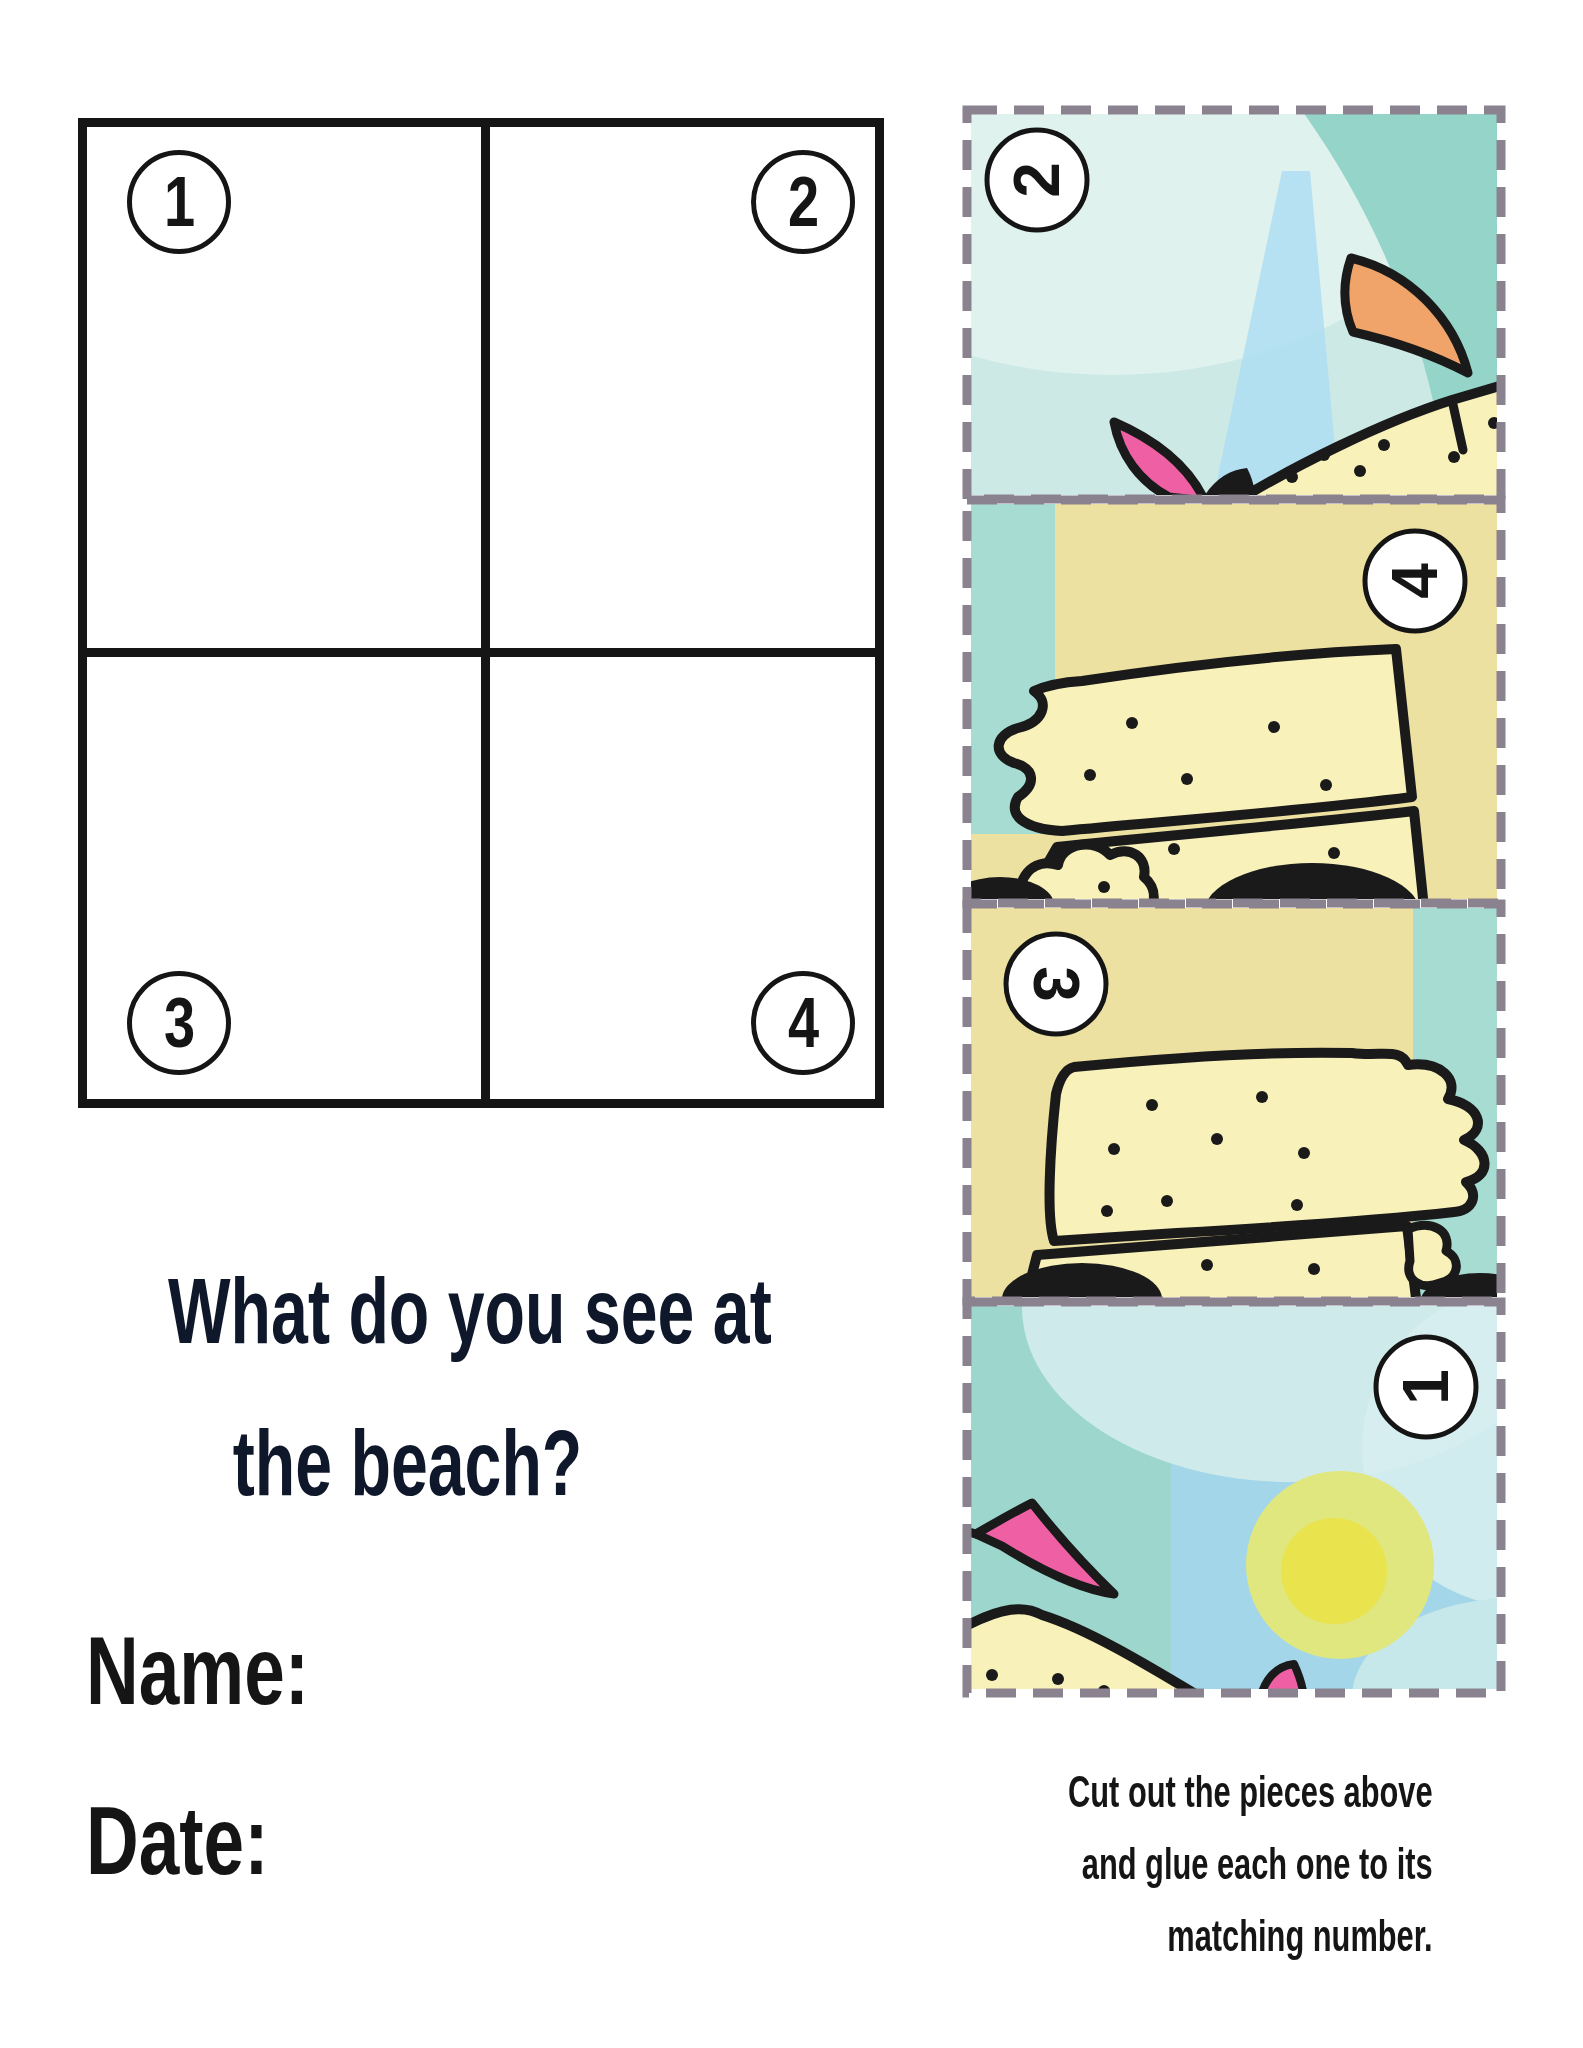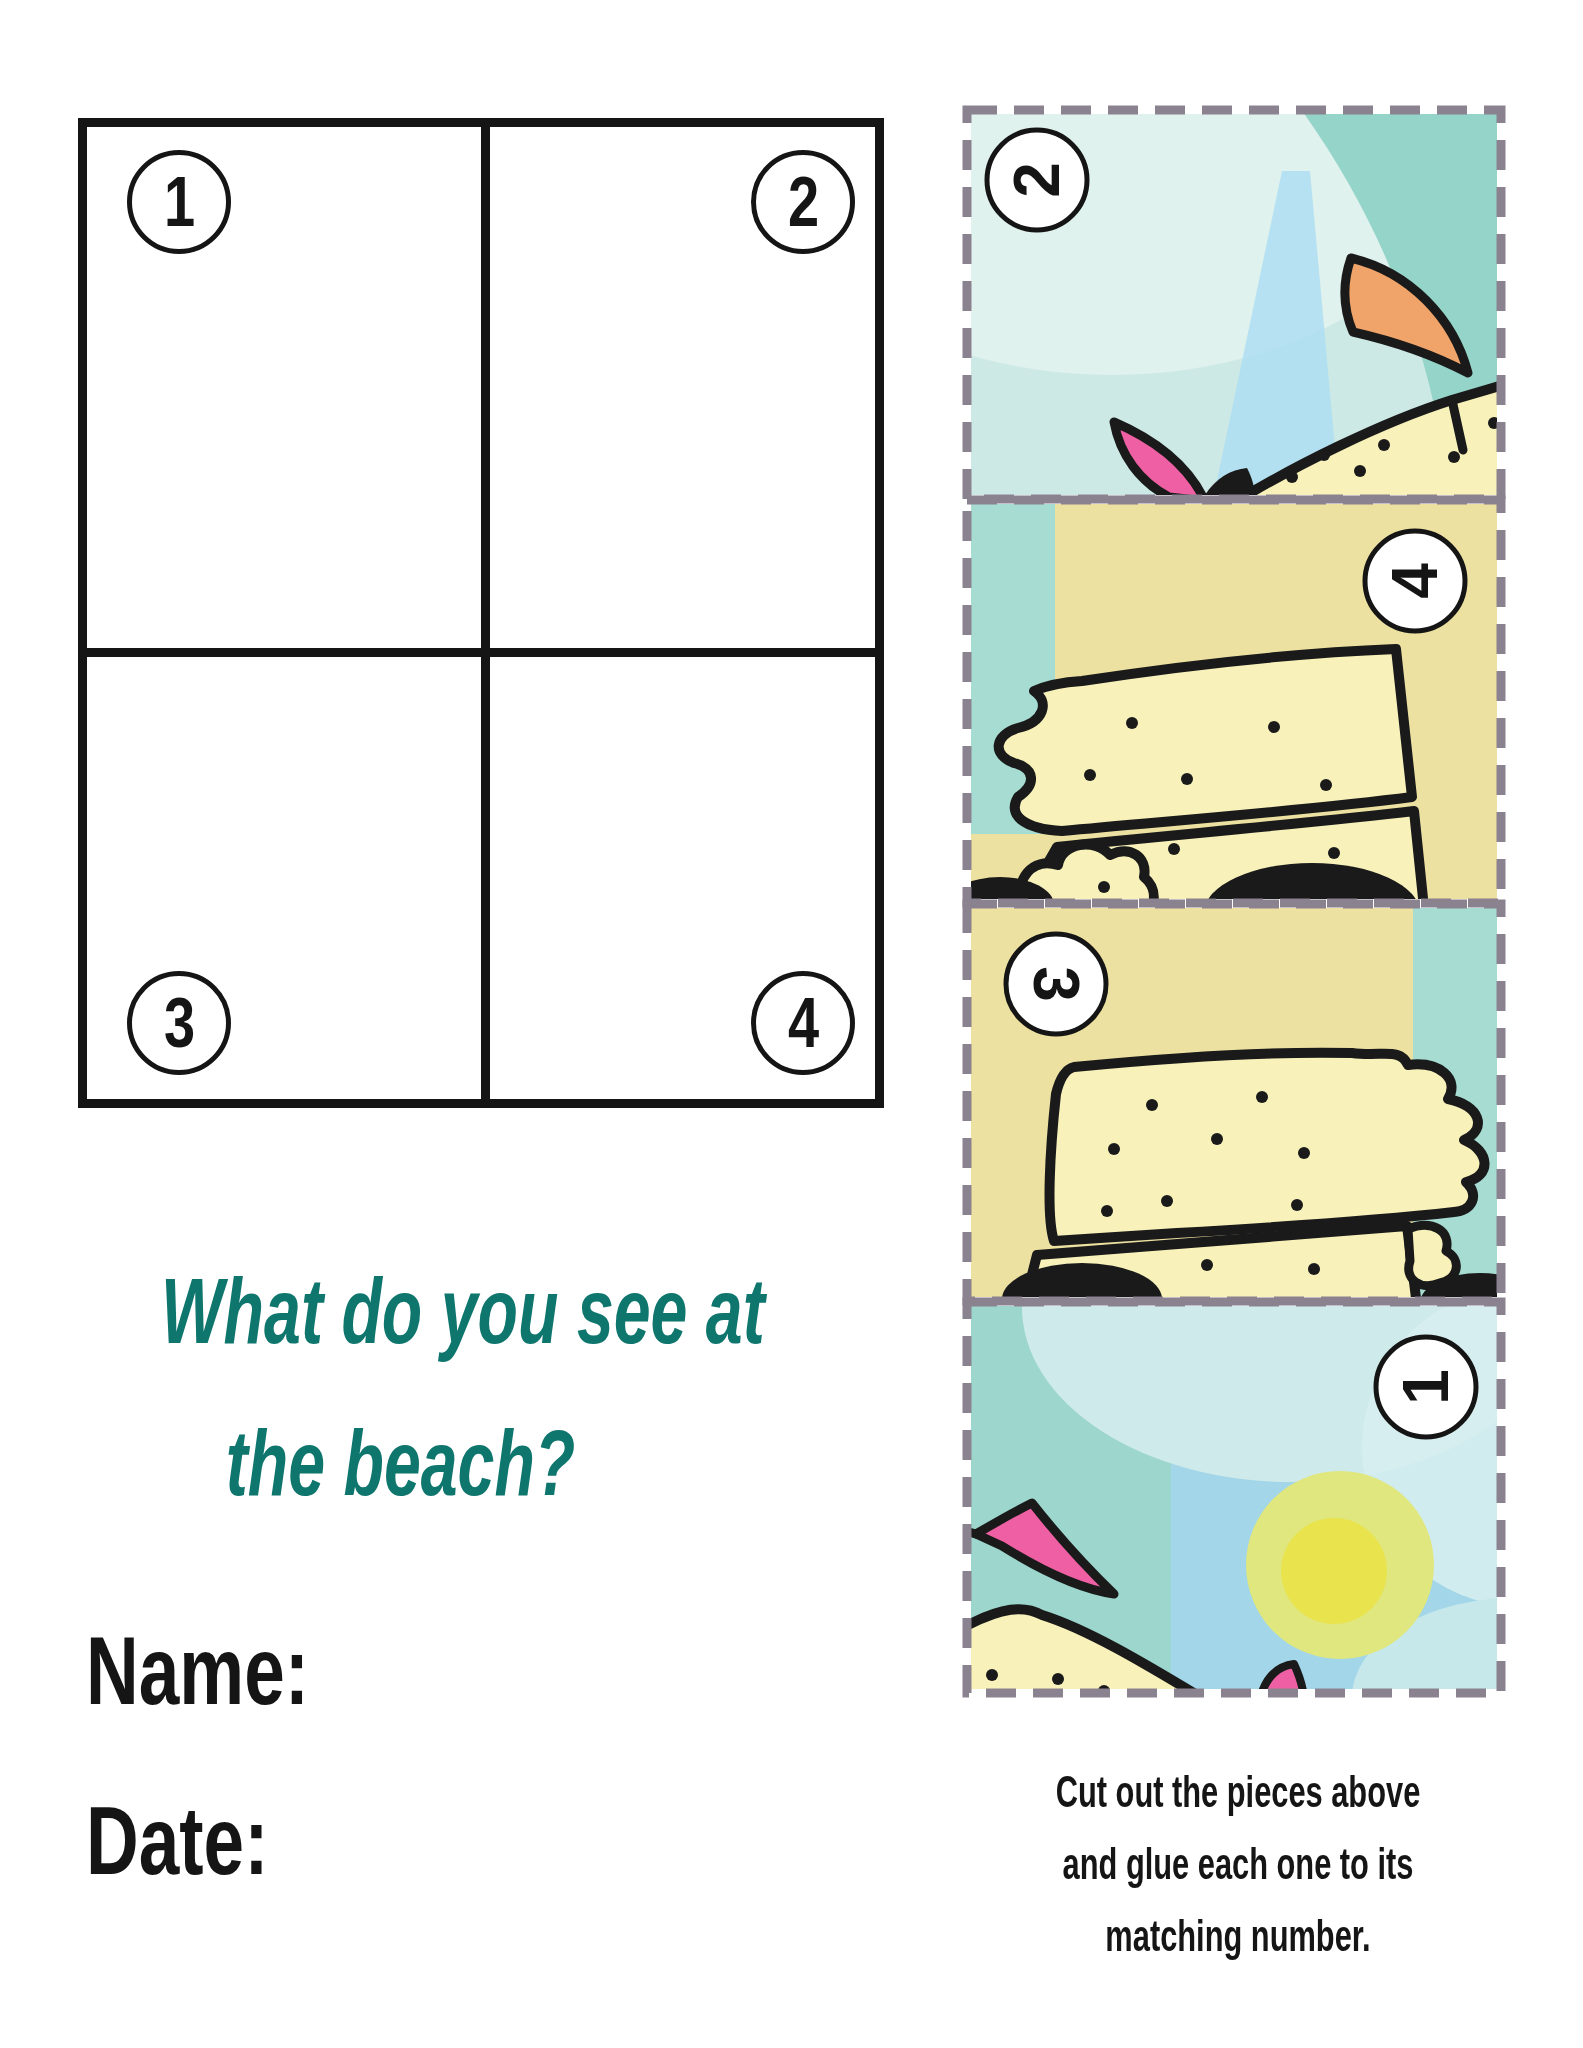--- a/index.html
+++ b/index.html
@@ -24,22 +24,22 @@
   .num-circle span {
     font-size:70px; font-weight:bold; color:#151515;
     transform:scaleX(.8); display:inline-block; line-height:1;
   }
   .nc-1 { left:40px;  top:23px; }
   .nc-2 { left:664px; top:23px; }
   .nc-3 { left:40px;  top:844px; }
   .nc-4 { left:664px; top:844px; }
   
   .title-block {
-    position:absolute; left:68px; top:1235px; width:665px;
-    text-align:center; color:#0f766e;font-style:italic;
+    position:absolute; left:75px; top:1235px; width:665px;
+    text-align:center; color:#0f172a;
   }
   .title-line {
     font-size:92px; font-weight:bold; line-height:152px; white-space:nowrap;
     transform:scaleX(.72); transform-origin:50% 50%;
   }
   .field-label {
     position:absolute; left:86px; color:#151515;
     font-size:96px; font-weight:bold; white-space:nowrap;
     transform:scaleX(.76); transform-origin:0 50%;
   }
@@ -49,21 +49,21 @@
   .piece { position:absolute; left:962px; width:544px; }
   .piece svg { display:block; width:100%; height:100%; }
   .p-0 { top:105px;  height:399px; }
   .p-1 { top:495px;  height:413px; }
   .p-2 { top:899px;  height:407px; }
   .p-3 { top:1297px; height:401px; }
   .piece-num { font-size:64px; font-weight:bold; fill:#151515; }
   
   .instructions {
     position:absolute; left:960px; top:1756px; width:556px;
-    text-align:center; color:#151515;
+    text-align:right; color:#151515;
   }
   .instr-line {
     font-size:44px; font-weight:bold; line-height:72px; white-space:nowrap;
     transform:scaleX(.70); transform-origin:50% 50%;
   }
 </style>
 </head>
 <body>
 
 <div class="page">

